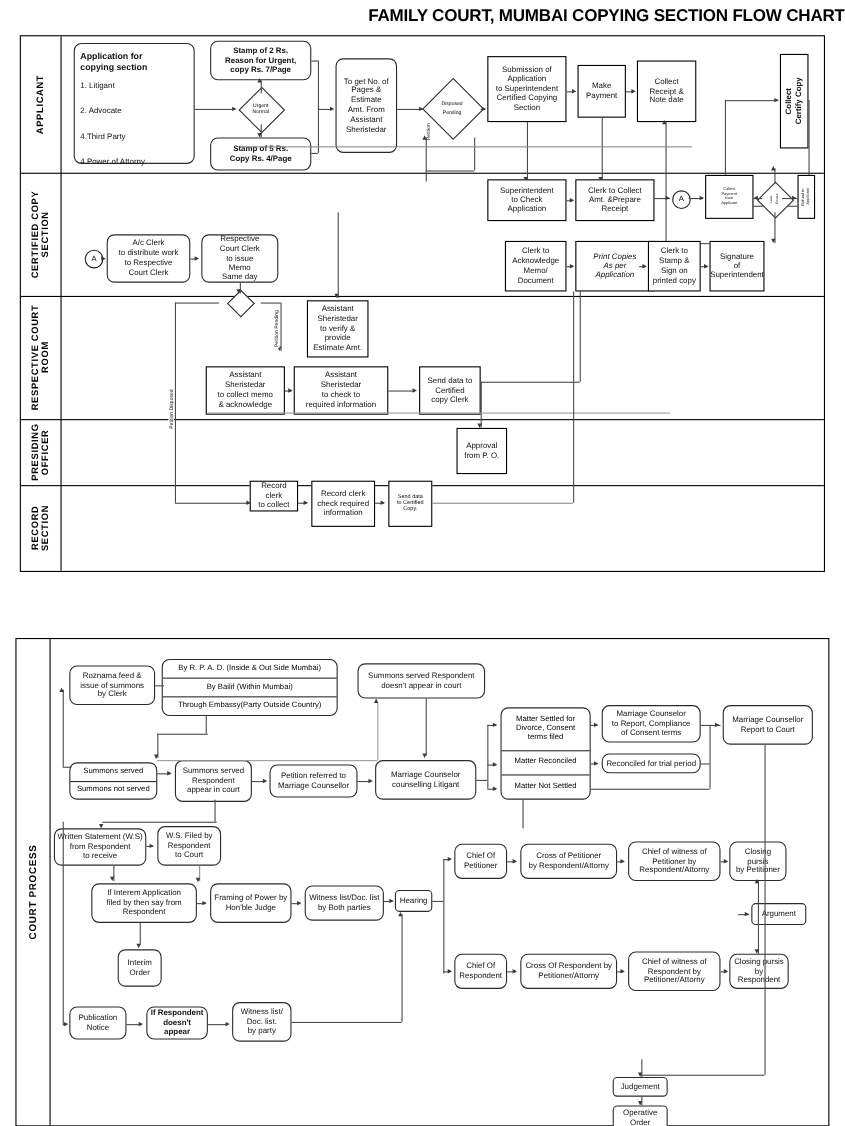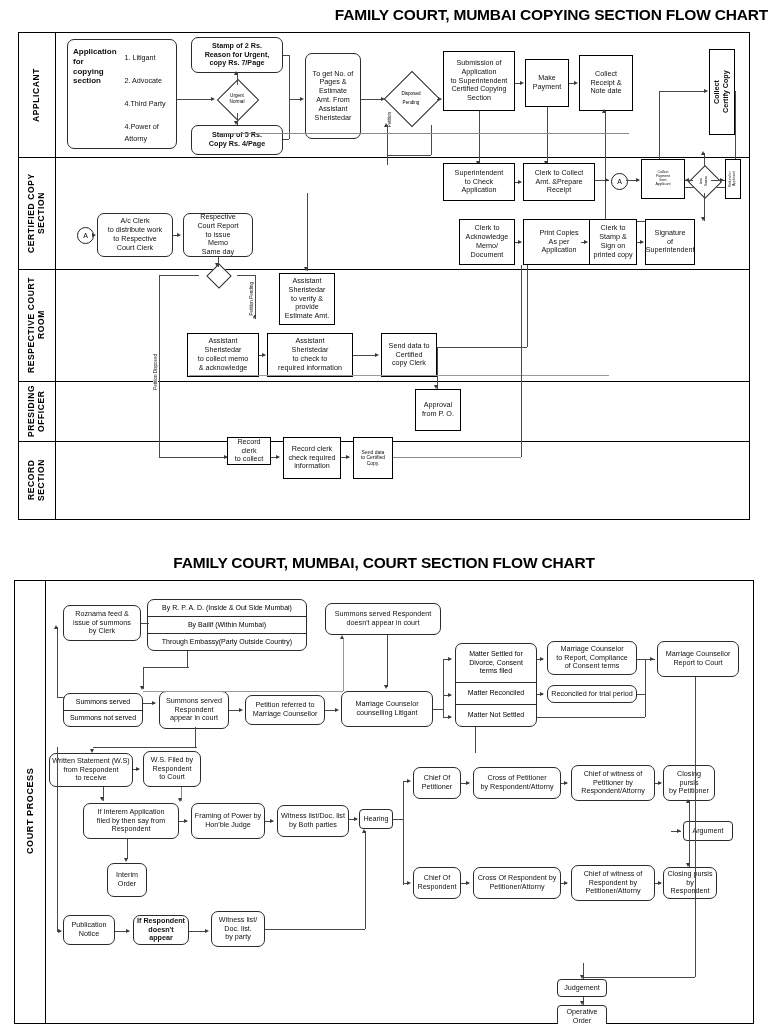--- a/index.html
+++ b/index.html
@@ -95,21 +95,21 @@
     <div class="lane-label" style="left:0;top:0;width:36px;height:124px;">APPLICANT</div>
     <div class="lane-label" style="left:0;top:124px;width:36px;height:112px;">CERTIFIED
 COPY SECTION</div>
     <div class="lane-label" style="left:0;top:236px;width:36px;height:112px;">RESPECTIVE
 COURT ROOM</div>
     <div class="lane-label" style="left:0;top:348px;width:36px;height:60px;">PRESIDING
 OFFICER</div>
     <div class="lane-label" style="left:0;top:408px;width:36px;height:78px;">RECORD
 SECTION</div>
 
-    <div class="node rnd lft" style="left:48px;top:6px;width:110px;height:110px;flex-direction:row;align-items:flex-start;justify-content:flex-start;padding-top:7px;">
+    <div class="node rnd lft" style="left:48px;top:6px;width:110px;height:110px;flex-direction:column;align-items:flex-start;justify-content:flex-start;padding-top:7px;">
       <span class="bold big" style="white-space:pre-line;">Application for
 copying section</span>
       <span style="white-space:pre-line;margin-top:5px;font-size:7.2px;line-height:1.6;">1. Litigant
 
 2. Advocate
 
 4.Third Party
 
 4.Power of Attorny</span>
     </div>
@@ -217,30 +217,30 @@
     </div>
     <div class="node thick vtxt xtiny" style="left:706px;top:126px;width:16px;height:40px;">Refund to
 Applicant</div>
 
     <div class="circ" style="left:58px;top:194px;">A</div>
     <div class="node rnd" style="left:78px;top:180px;width:76px;height:44px;">A/c Clerk
 to distribute work
 to Respective
 Court Clerk</div>
     <div class="node rnd" style="left:164px;top:180px;width:70px;height:44px;">Respective
-Court Report
+Court Clerk
 to issue
 Memo
 Same day</div>
 
     <div class="node thick" style="left:440px;top:186px;width:56px;height:46px;">Clerk to
 Acknowledge
 Memo/
 Document</div>
-    <div class="node thick" style="left:504px;top:186px;width:72px;height:46px;">Print Copies
+    <div class="node thick" style="left:504px;top:186px;width:72px;height:46px;font-style:italic;">Print Copies
 As per
 Application</div>
     <div class="node thick" style="left:570px;top:186px;width:48px;height:46px;">Clerk to
 Stamp &amp;
 Sign on
 printed copy</div>
     <div class="node thick" style="left:626px;top:186px;width:50px;height:46px;">Signature
 of
 Superintendent</div>
 
@@ -330,21 +330,20 @@
 Copy.</div>
 
     <div class="conn h" style="left:252px;top:424px;width:8px;"></div>
     <div class="arw arw-r" style="left:257px;top:421.6px;"></div>
     <div class="conn h" style="left:322px;top:424px;width:8px;"></div>
     <div class="arw arw-r" style="left:327px;top:421.6px;"></div>
     <div class="conn h" style="left:374px;top:424px;width:128px;background:#8a8a8a;"></div>
     <div class="conn v" style="left:502px;top:232px;height:192px;"></div>
   </div>
 
-  <div class="chart-title" id="title2">FAMILY COURT, MUMBAI, COURT SECTION FLOW CHART</div>
 
   <div class="frame" id="chart2">
     <div class="lane-vert" style="left:30px;"></div>
     <div class="lane-label" style="left:0;top:130px;width:30px;height:200px;font-size:9px;">COURT PROCESS</div>
 
     <div class="node rnd" style="left:48px;top:24px;width:78px;height:36px;">Roznama feed &amp;
 issue of summons
 by Clerk</div>
 
     <div class="stack" style="left:132px;top:18px;width:160px;height:52px;">

